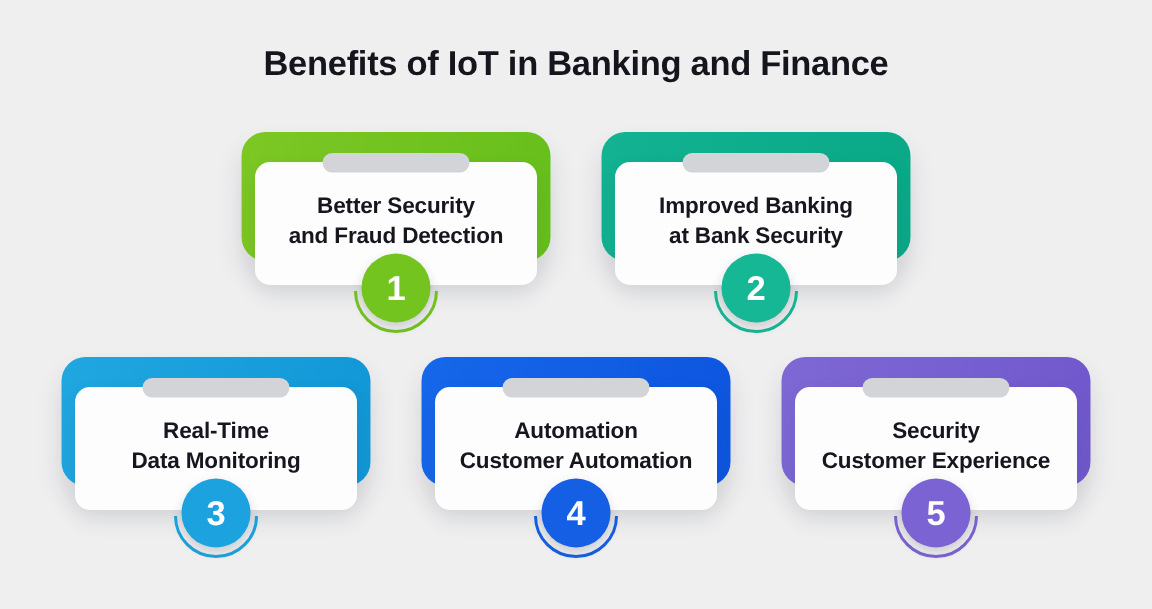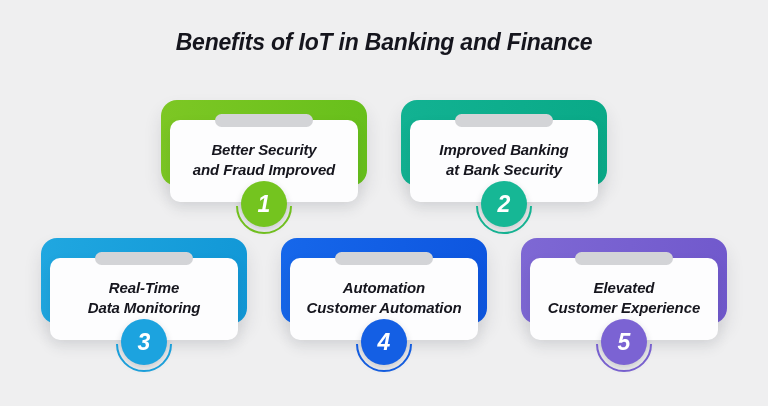--- a/index.html
+++ b/index.html
@@ -6,42 +6,41 @@
     margin: 0;
     padding: 0;
     font-family: "Liberation Sans", "DejaVu Sans", sans-serif;
   }
   .stage {
     position: relative;
     width: 768px;
     height: 406px;
     background: #EFEFF0;
     overflow: hidden;
-    font-style: italic;
   }
   .title {
     position: absolute;
     top: 29px;
     left: 0;
     width: 100%;
     text-align: center;
     font-size: 23px;
     font-weight: 700;
     letter-spacing: -0.2px;
     color: #15151D;
   }
   .row {
     position: absolute;
     left: 0;
     right: 0;
     display: flex;
     justify-content: center;
     gap: 34px;
   }
-  .row-1 { top: 100px; }
+  .row-1 { top: 88px; }
   .row-2 { top: 238px; }
   .card {
     position: relative;
     width: 206px;
     height: 136px;
     flex: 0 0 auto;
   }
   .panel {
     position: absolute;
     left: 0;
@@ -124,21 +123,21 @@
 
   <div class="title">Benefits of IoT in Banking and Finance</div>
 
   <div class="row row-1">
 
     <div class="card" style="--c1: #7DC724; --c2: #66BF1B; --cc: #74C41F;">
       <div class="panel"></div>
       <div class="face">
         <div class="label">
           <span>Better Security</span><br>
-          <span>and Fraud Improved</span>
+          <span>and Fraud Detection</span>
         </div>
       </div>
       <div class="handle" style="background: rgb(211, 212, 215);"></div>
       <div class="arc"></div>
       <div class="num">1</div>
     </div>
 
     <div class="card" style="--c1: #12B292; --c2: #09A987; --cc: #16B795;">
       <div class="panel"></div>
       <div class="face">
@@ -179,21 +178,21 @@
       </div>
       <div class="handle" style="background: rgb(211, 212, 215);"></div>
       <div class="arc"></div>
       <div class="num">4</div>
     </div>
 
     <div class="card" style="--c1: #7E68D4; --c2: #7058CC; --cc: #7B63D3;">
       <div class="panel"></div>
       <div class="face">
         <div class="label">
-          <span>Elevated</span><br>
+          <span>Security</span><br>
           <span>Customer Experience</span>
         </div>
       </div>
       <div class="handle" style="background: rgb(211, 212, 215);"></div>
       <div class="arc"></div>
       <div class="num">5</div>
     </div>
 
   </div>
 

